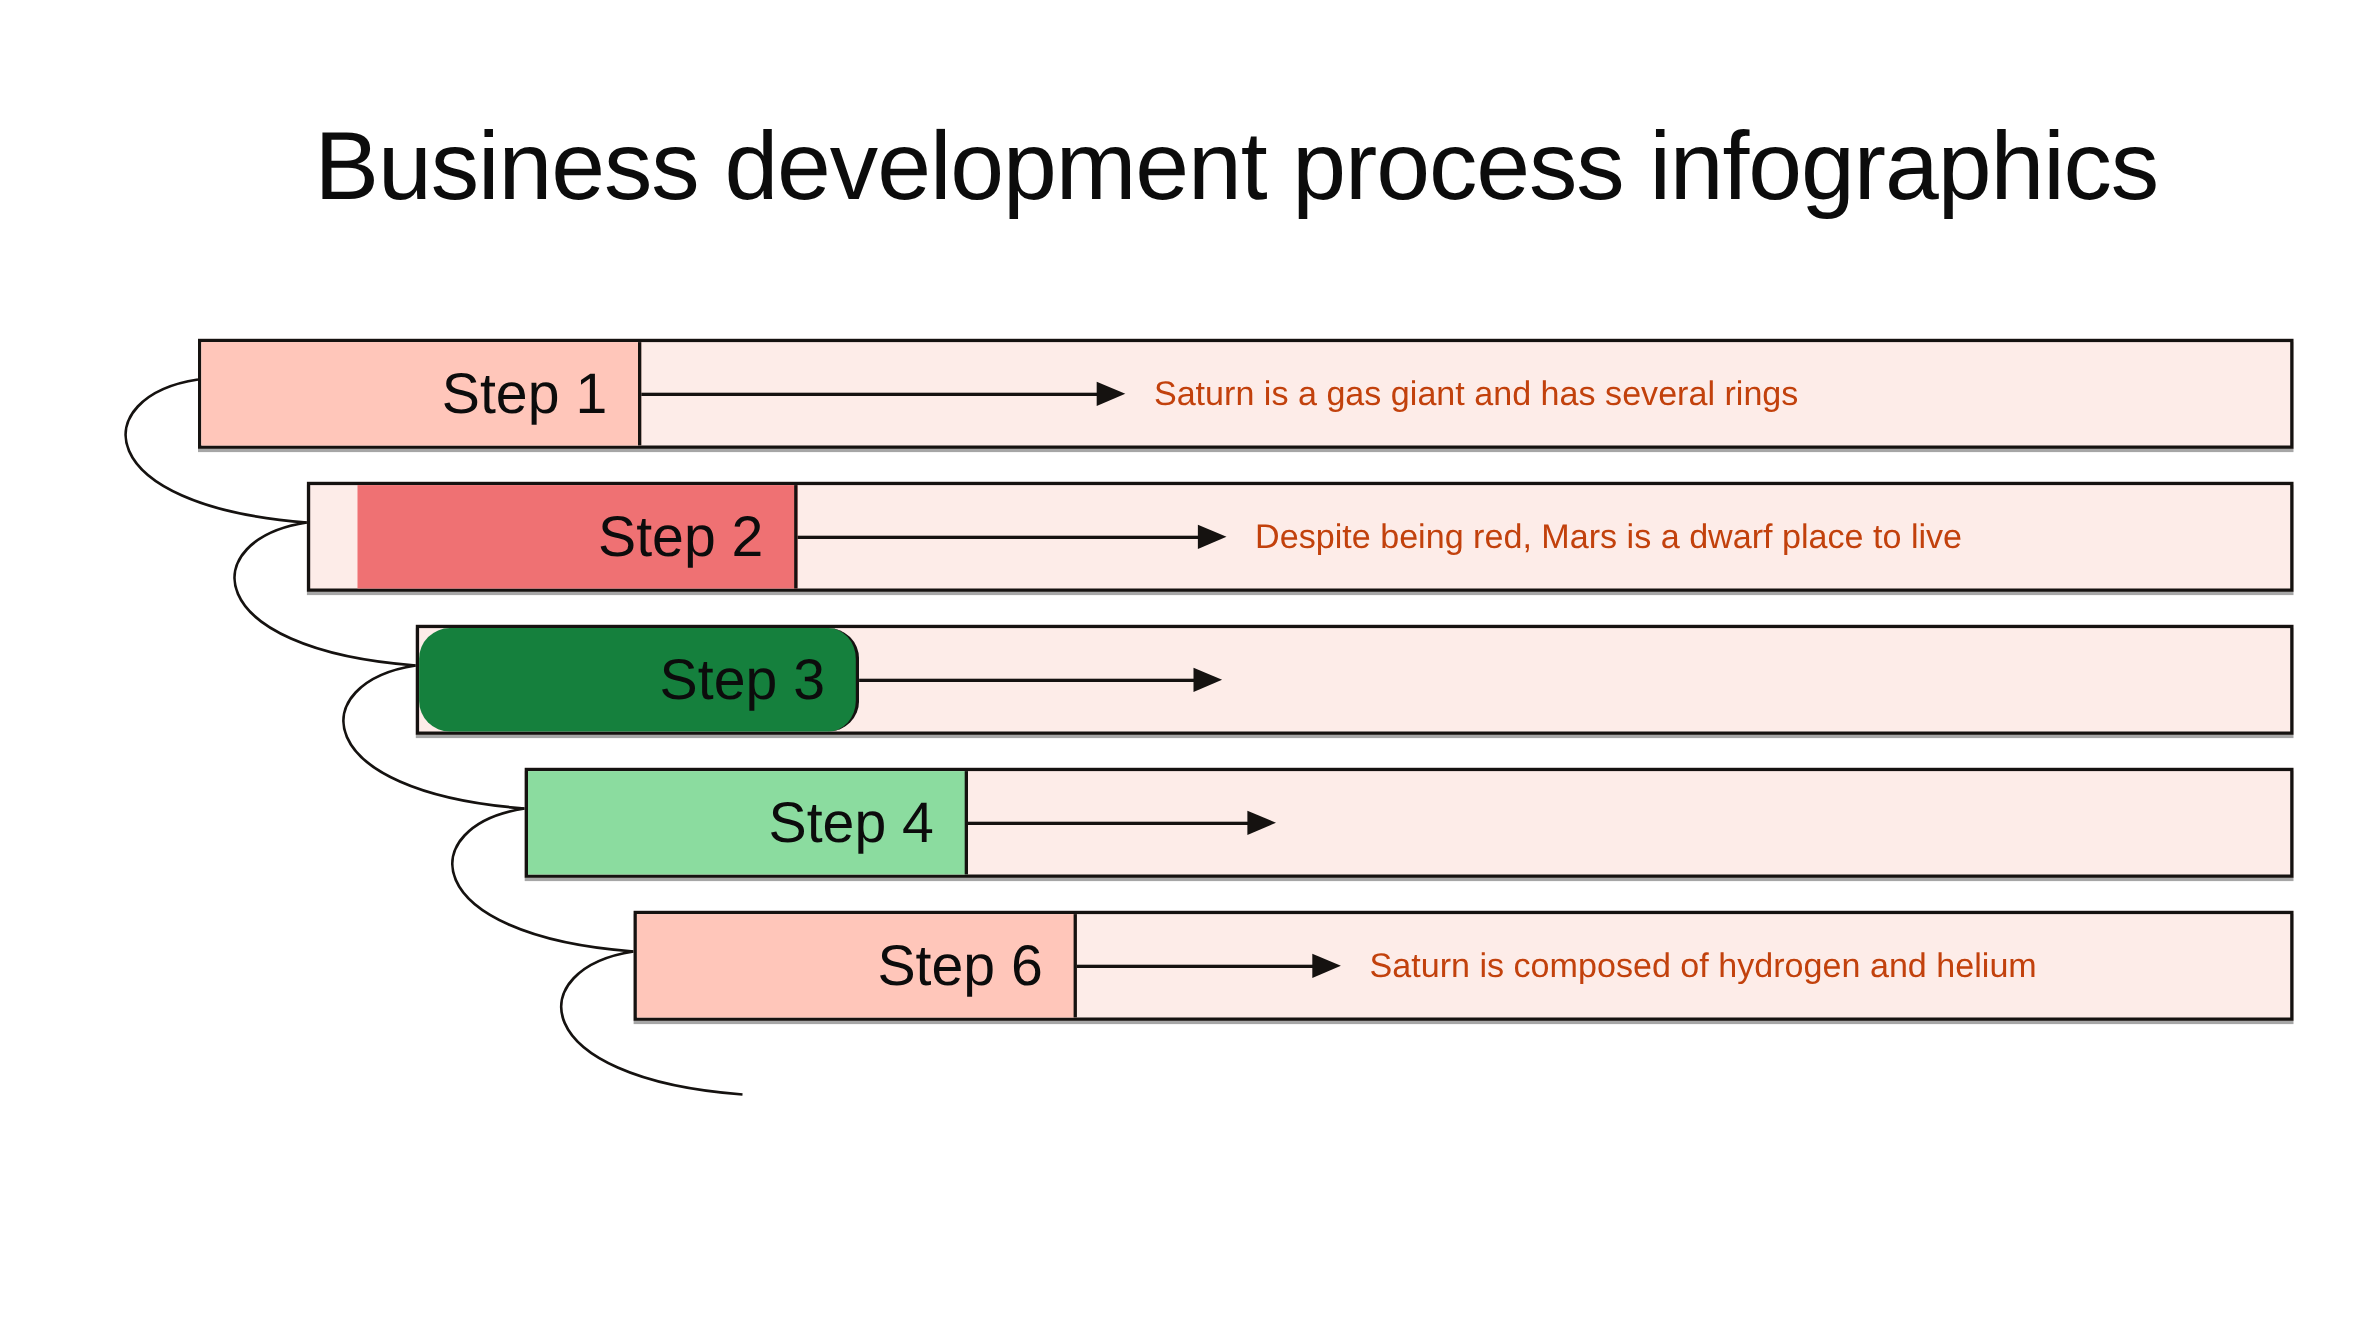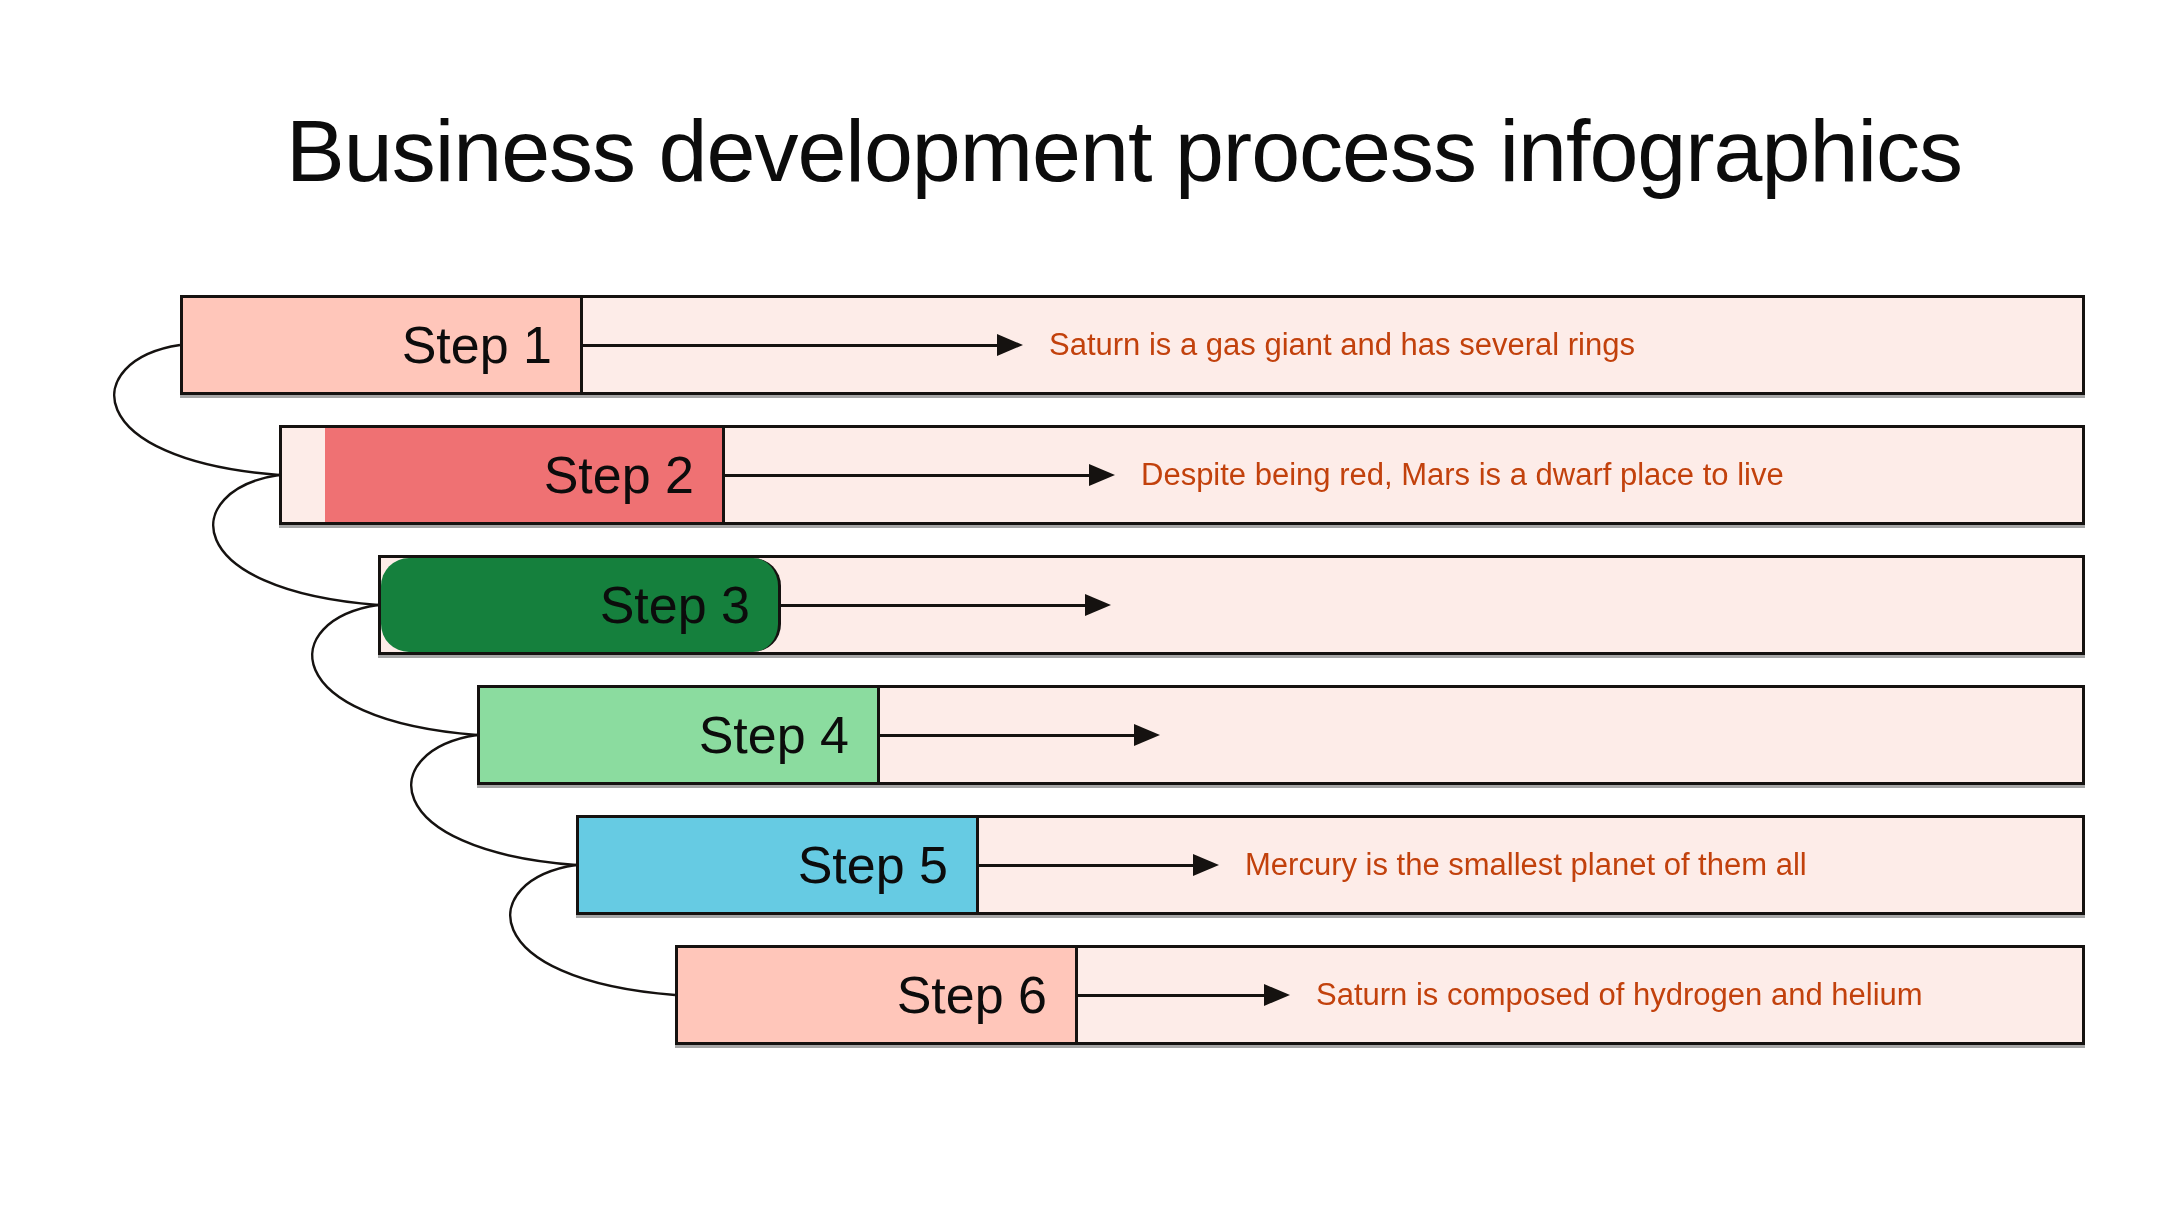--- a/index.html
+++ b/index.html
@@ -35,21 +35,21 @@
     top: 0;
     left: 0;
     width: 2160px;
     height: 1215px;
     pointer-events: none;
   }
   .rows {
     position: absolute;
     left: 180px;
     right: 75px;
-    top: 295px;
+    top: 308px;
   }
   .row {
     box-sizing: border-box;
     height: 100px;
     margin-bottom: 30px;
     display: flex;
     align-items: stretch;
     border: 3px solid #151210;
     box-shadow: 0 3px 0 rgba(0,0,0,0.35);
   }
@@ -155,27 +155,20 @@
       <div class="arrow"></div>
     </div>
 
     <div class="row" style="background: rgb(253, 236, 232);">
       <div class="step-box" style="background: rgb(139, 220, 159);">
         <span class="step-label">Step 4</span>
       </div>
       <div class="arrow"></div>
     </div>
 
-    <div class="row" style="background: rgb(253, 236, 232);">
-      <div class="step-box" style="background: rgb(102, 203, 227);">
-        <span class="step-label">Step 5</span>
-      </div>
-      <div class="arrow"></div>
-      <div class="desc">Mercury is the smallest planet of them all</div>
-    </div>
 
     <div class="row" style="background: rgb(253, 236, 232);">
       <div class="step-box" style="background: rgb(255, 198, 186);">
         <span class="step-label">Step 6</span>
       </div>
       <div class="arrow"></div>
       <div class="desc">Saturn is composed of hydrogen and helium</div>
     </div>
 
   </div>

